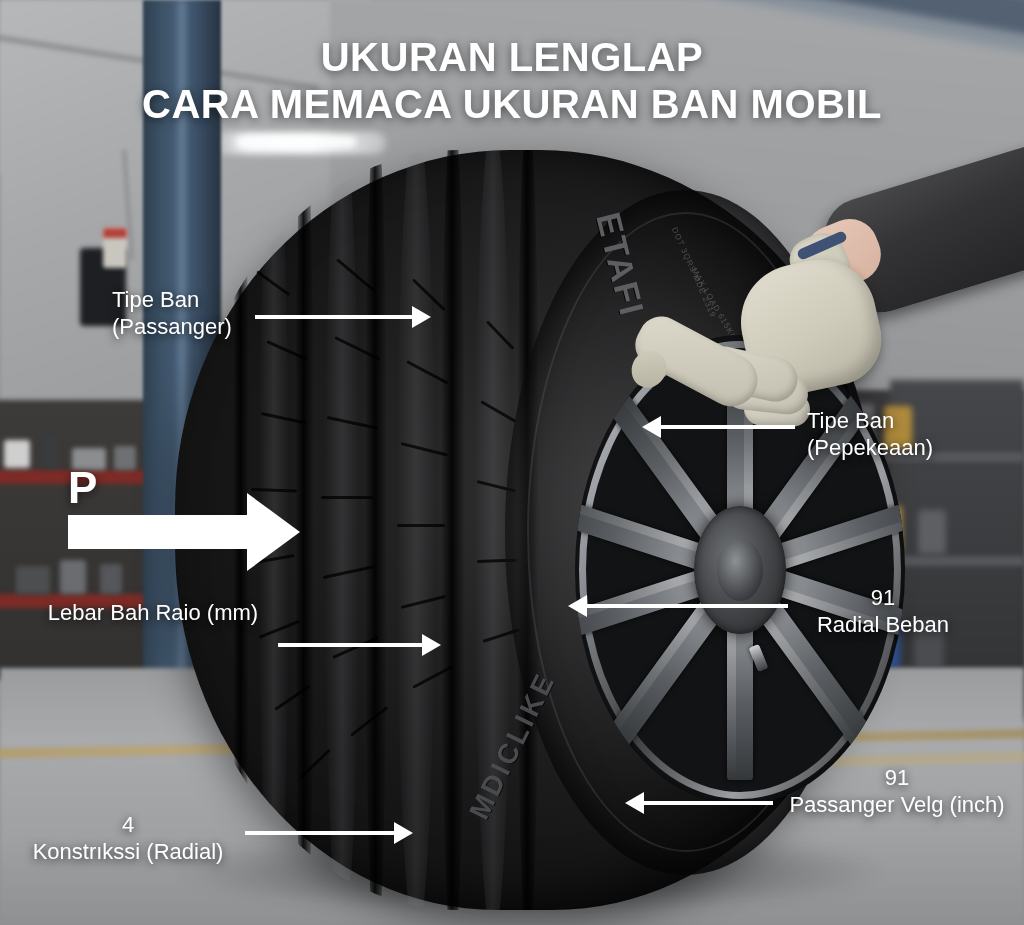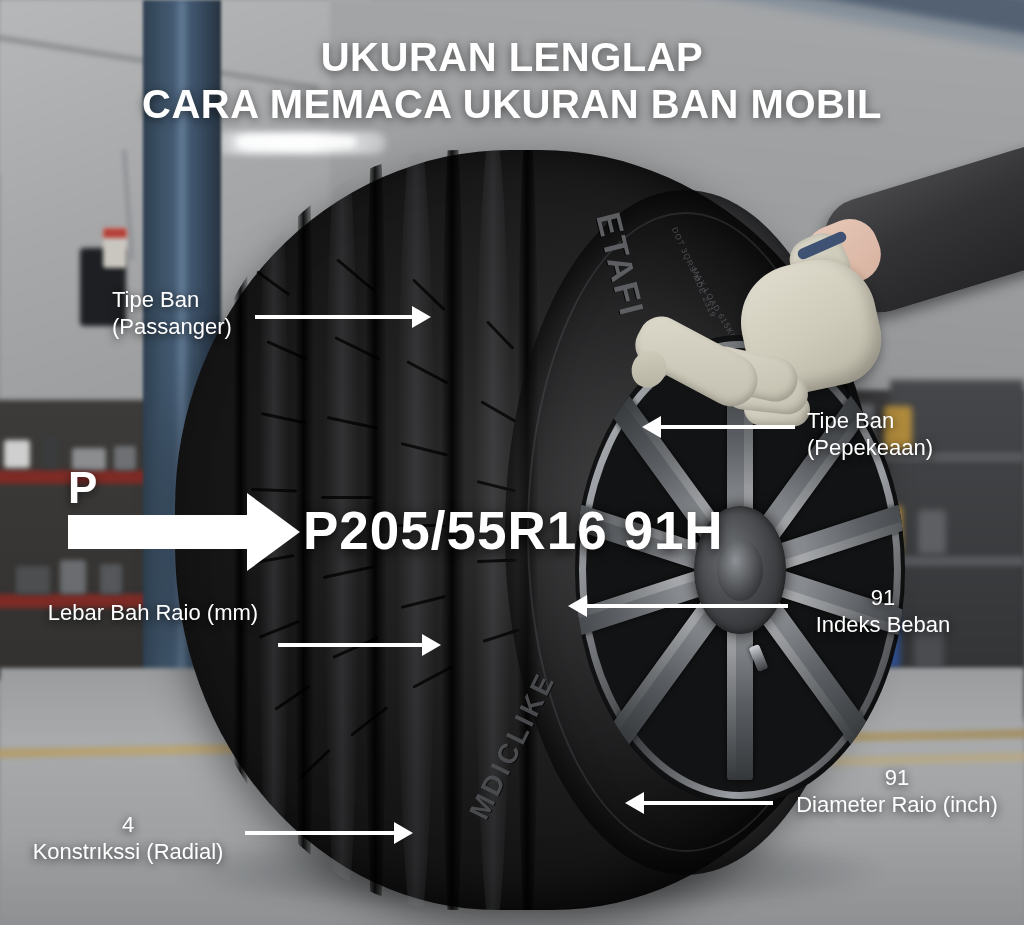--- a/index.html
+++ b/index.html
@@ -497,36 +497,35 @@
   <div class="arrow right" style="left:255px; top:315px; width:158px;"></div>
 
   <div class="label" style="left:807px; top:408px;">
     <span class="num">Tipe Ban</span>
     <span class="num">(Pepekeaan)</span>
   </div>
   <div class="arrow left" style="left:660px; top:425px; width:135px;"></div>
 
   <div class="p-mark">P</div>
   <div class="big-arrow"></div>
-  <div class="tire-code">P205/55R16 91H</div>
 
   <div class="label" style="left:18px; top:600px; text-align:center; width:270px;">
     <span class="num">Lebar Bah Raio (mm)</span>
   </div>
   <div class="arrow right" style="left:278px; top:643px; width:145px;"></div>
 
   <div class="label" style="left:803px; top:585px; text-align:center; width:160px;">
     <span class="num">91</span>
-    <span class="num">Indeks Beban</span>
+    <span class="num">Radial Beban</span>
   </div>
   <div class="arrow left" style="left:586px; top:604px; width:202px;"></div>
 
   <div class="label" style="left:784px; top:765px; text-align:center; width:226px;">
     <span class="num">91</span>
-    <span class="num">Diameter Raio (inch)</span>
+    <span class="num">Passanger Velg (inch)</span>
   </div>
   <div class="arrow left" style="left:643px; top:801px; width:130px;"></div>
 
   <div class="label" style="left:12px; top:812px; text-align:center; width:232px;">
     <span class="num">4</span>
     <span class="num">Konstrıkssi (Radial)</span>
   </div>
   <div class="arrow right" style="left:245px; top:831px; width:150px;"></div>
 
 </div>

